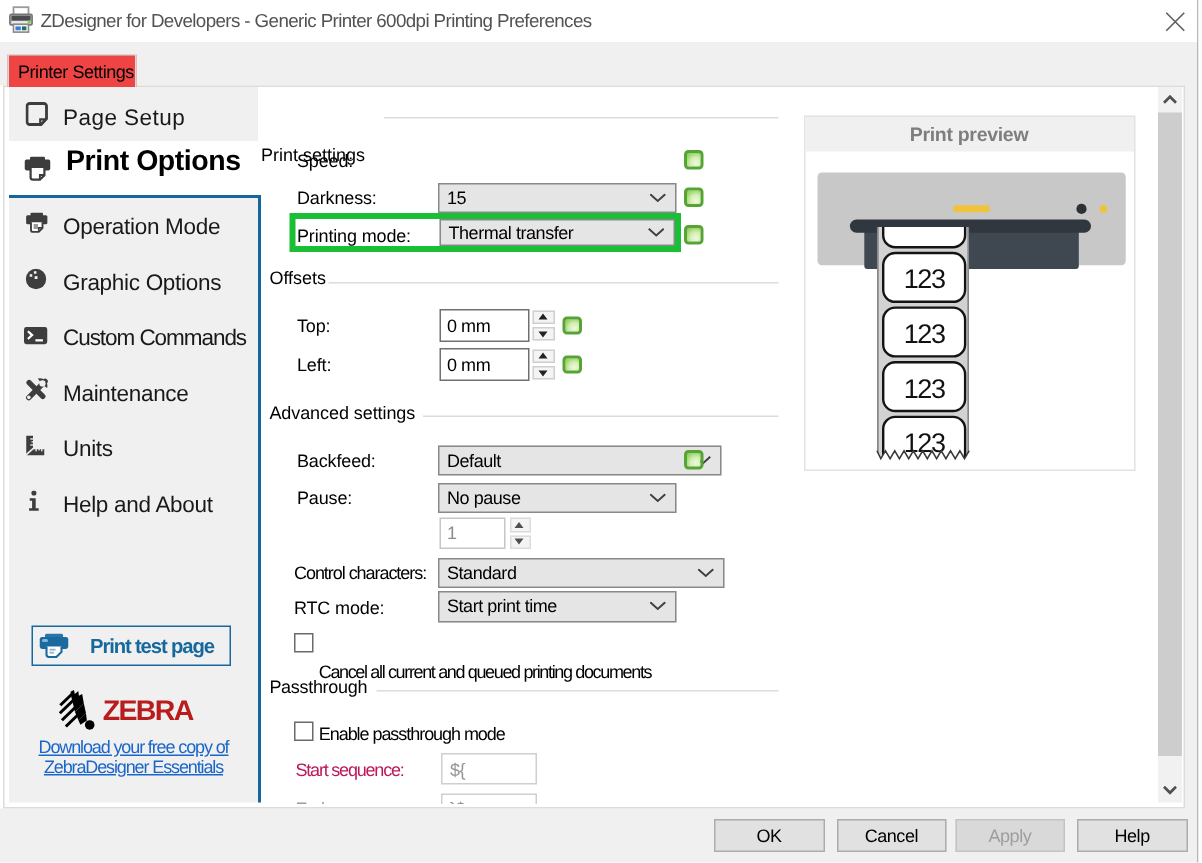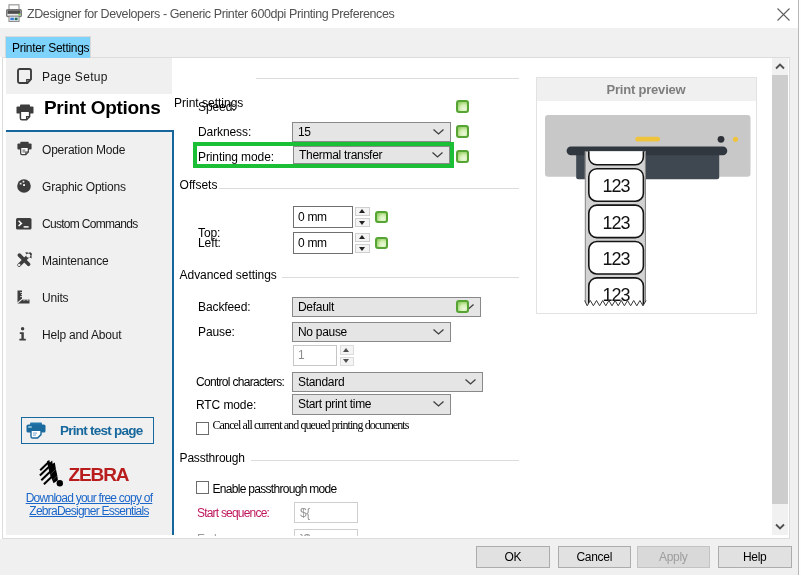--- a/index.html
+++ b/index.html
@@ -10,21 +10,21 @@
   .dd svg { position:absolute; right:6px; top:50%; margin-top:-3px; }
   .gind { position:absolute; width:13px; height:13px; border:2px solid #56a434; border-radius:3px;
           background: radial-gradient(circle at 66% 74%, #ecfadd 0%, #d4eeb4 42%, #a4d878 72%, #8ac55d 100%); }
   .ghdr { position:absolute; font-size:12px; letter-spacing:0px; color:#000; white-space:nowrap; }
   .gline { position:absolute; height:1px; background:#dcdcdc; }
   .lbl { position:absolute; font-size:12px; letter-spacing:-0.1px; color:#000; white-space:nowrap; }
   .cb { position:absolute; width:13px; height:13px; background:#fff; border:1px solid #6b6b6b; }
   .spinbtn { position:absolute; background:#f4f4f4; border:1px solid #cfcfcf; }
   .tri-up { position:absolute; left:50%; top:50%; margin-left:-3.5px; margin-top:-2px; width:0; height:0; border-left:3.5px solid transparent; border-right:3.5px solid transparent; border-bottom:4px solid #222; }
   .tri-dn { position:absolute; left:50%; top:50%; margin-left:-3.5px; margin-top:-2px; width:0; height:0; border-left:3.5px solid transparent; border-right:3.5px solid transparent; border-top:4px solid #222; }
-  .sideitem { position:absolute; left:42px; font-size:12px; letter-spacing:-0.2px; color:#191919; white-space:nowrap; }
+  .sideitem { position:absolute; left:42px; font-size:15px; letter-spacing:-0.2px; color:#191919; white-space:nowrap; }
   .btn { position:absolute; width:73.5px; height:22px; background:#e1e1e1; border:1px solid #acacac; font-size:12px; letter-spacing:-0.3px; color:#000; display:flex; align-items:center; justify-content:center; }
 </style>
 </head>
 <body>
 
 <div class="abs" style="left:0;top:0;width:801px;height:28px;background:#fff;"></div>
 <svg class="abs" style="left:6px;top:4px;" width="16" height="18" viewBox="0 0 16 18">
   <rect x="3" y="0.8" width="10" height="6" fill="#fff" stroke="#9a9a9a" stroke-width="1.2"></rect>
   <rect x="0.6" y="5.6" width="14.8" height="7" rx="1" fill="#c9c9c9" stroke="#757575" stroke-width="1.1"></rect>
   <rect x="1.6" y="6.4" width="12.8" height="3.4" fill="#4c4c4c"></rect>
@@ -36,21 +36,21 @@
 </svg>
 <div class="abs" style="left:27px;top:0;height:28px;display:flex;align-items:center;font-size:12.5px;letter-spacing:-0.4px;color:#525252;">ZDesigner for Developers - Generic Printer 600dpi Printing Preferences</div>
 <svg class="abs" style="left:776px;top:7px;" width="15" height="15" viewBox="0 0 15 15">
   <path d="M1.5 1.5 L13.5 13.5 M13.5 1.5 L1.5 13.5" stroke="#5f5f5f" stroke-width="1.1"></path>
 </svg>
 
 <div class="abs" style="left:0;top:57px;width:2px;height:482px;background:#ffffff;"></div>
 <div class="abs" style="left:798px;top:0px;width:1px;height:575px;background:#b8b8b8;"></div>
 <div class="abs" style="left:799px;top:0px;width:2px;height:575px;background:#fdfdfd;"></div>
 
-<div class="abs" style="left:5px;top:36px;width:86px;height:22px;background:#7dd3fc;border:1px solid #d9d9d9;border-bottom:none;z-index:5;font-size:12px;letter-spacing:-0.3px;display:flex;align-items:center;padding-left:6px;white-space:nowrap;">Printer Settings</div>
+<div class="abs" style="left:5px;top:36px;width:86px;height:22px;background:#ef4444;border:1px solid #d9d9d9;border-bottom:none;z-index:5;font-size:12px;letter-spacing:-0.3px;display:flex;align-items:center;padding-left:6px;white-space:nowrap;">Printer Settings</div>
 
 <div class="abs" style="left:2px;top:57px;width:788px;height:482px;background:#fff;border:1px solid #dcdcdc;"></div>
 
 <div class="abs" style="left:6px;top:58px;width:166px;height:477px;background:#f0f0f0;"></div>
 
 <div class="abs" style="left:6px;top:94px;width:168px;height:36px;background:#fff;"></div>
 <div class="abs" style="left:6px;top:130px;width:168px;height:2px;background:#16669e;"></div>
 <div class="abs" style="left:172px;top:130px;width:2px;height:405px;background:#16669e;"></div>
 
 <svg class="abs" style="left:17px;top:68px" width="15" height="16" viewBox="0 0 15 16">
@@ -171,21 +171,21 @@
   <div class="dd" style="left:119px;top:87.5px;width:156.5px;height:18.5px;">Thermal transfer
     <svg width="11" height="6" viewBox="0 0 11 6">
           <path d="M0.5 0.5 L5.5 5 L10.5 0.5" fill="none" stroke="#3f3f3f" stroke-width="1.3"></path>
         </svg>
   </div>
   <div class="gind" style="left:282px;top:91.5px;"></div>
 
   <div class="ghdr" style="left:5.6px;top:120.3px;">Offsets</div>
   <div class="gline" style="left:45.3px;top:129.5px;width:299.7px;"></div>
 
-  <div class="lbl" style="left:24px;top:168px;">Top:</div>
+  <div class="lbl" style="left:24px;top:152px;">Top:</div>
   <div class="abs" style="left:119px;top:148px;width:60px;height:21.5px;background:#fff;border:1px solid #707070;font-size:12px;letter-spacing:-0.3px;display:flex;align-items:center;padding-left:4px;">0 mm</div>
   <div class="spinbtn" style="left:180.5px;top:148.5px;width:15px;height:9px;">
         <span class="tri-up"></span>
       </div>
   <div class="spinbtn" style="left:180.5px;top:160px;width:15px;height:9px;">
         <span class="tri-dn"></span>
       </div>
   <div class="gind" style="left:201px;top:152.5px;width:12.5px;height:12px;"></div>
 
   <div class="lbl" style="left:24px;top:178px;">Left:</div>
@@ -232,21 +232,21 @@
   </div>
 
   <div class="lbl" style="left:22px;top:340px;">RTC mode:</div>
   <div class="dd" style="left:118px;top:336px;width:159px;height:20.5px;">Start print time
     <svg width="11" height="6" viewBox="0 0 11 6">
           <path d="M0.5 0.5 L5.5 5 L10.5 0.5" fill="none" stroke="#3f3f3f" stroke-width="1.3"></path>
         </svg>
   </div>
 
   <div class="cb" style="left:22px;top:364px;"></div>
-  <div class="lbl" style="left:38.5px;top:360px;letter-spacing:-0.9px;font-family:Liberation Serif, serif;">Cancel all current and queued printing documents</div>
+  <div class="lbl" style="left:38.5px;top:383px;letter-spacing:-0.9px;">Cancel all current and queued printing documents</div>
 
   <div class="ghdr" style="left:5.6px;top:392.7px;letter-spacing:-0.2px;">Passthrough</div>
   <div class="gline" style="left:77px;top:402px;width:268px;"></div>
 
   <div class="cb" style="left:22px;top:422.5px;"></div>
   <div class="lbl" style="left:38.5px;top:423.5px;letter-spacing:-0.7px;">Enable passthrough mode</div>
 
   <div class="lbl" style="left:23px;top:448px;color:#be185d;letter-spacing:-0.8px;">Start sequence:</div>
   <div class="abs" style="left:120px;top:444px;width:64px;height:21px;background:#fff;border:1px solid #cfcfcf;font-size:12px;letter-spacing:-0.3px;color:#949494;display:flex;align-items:center;padding-left:5px;">${</div>
 

